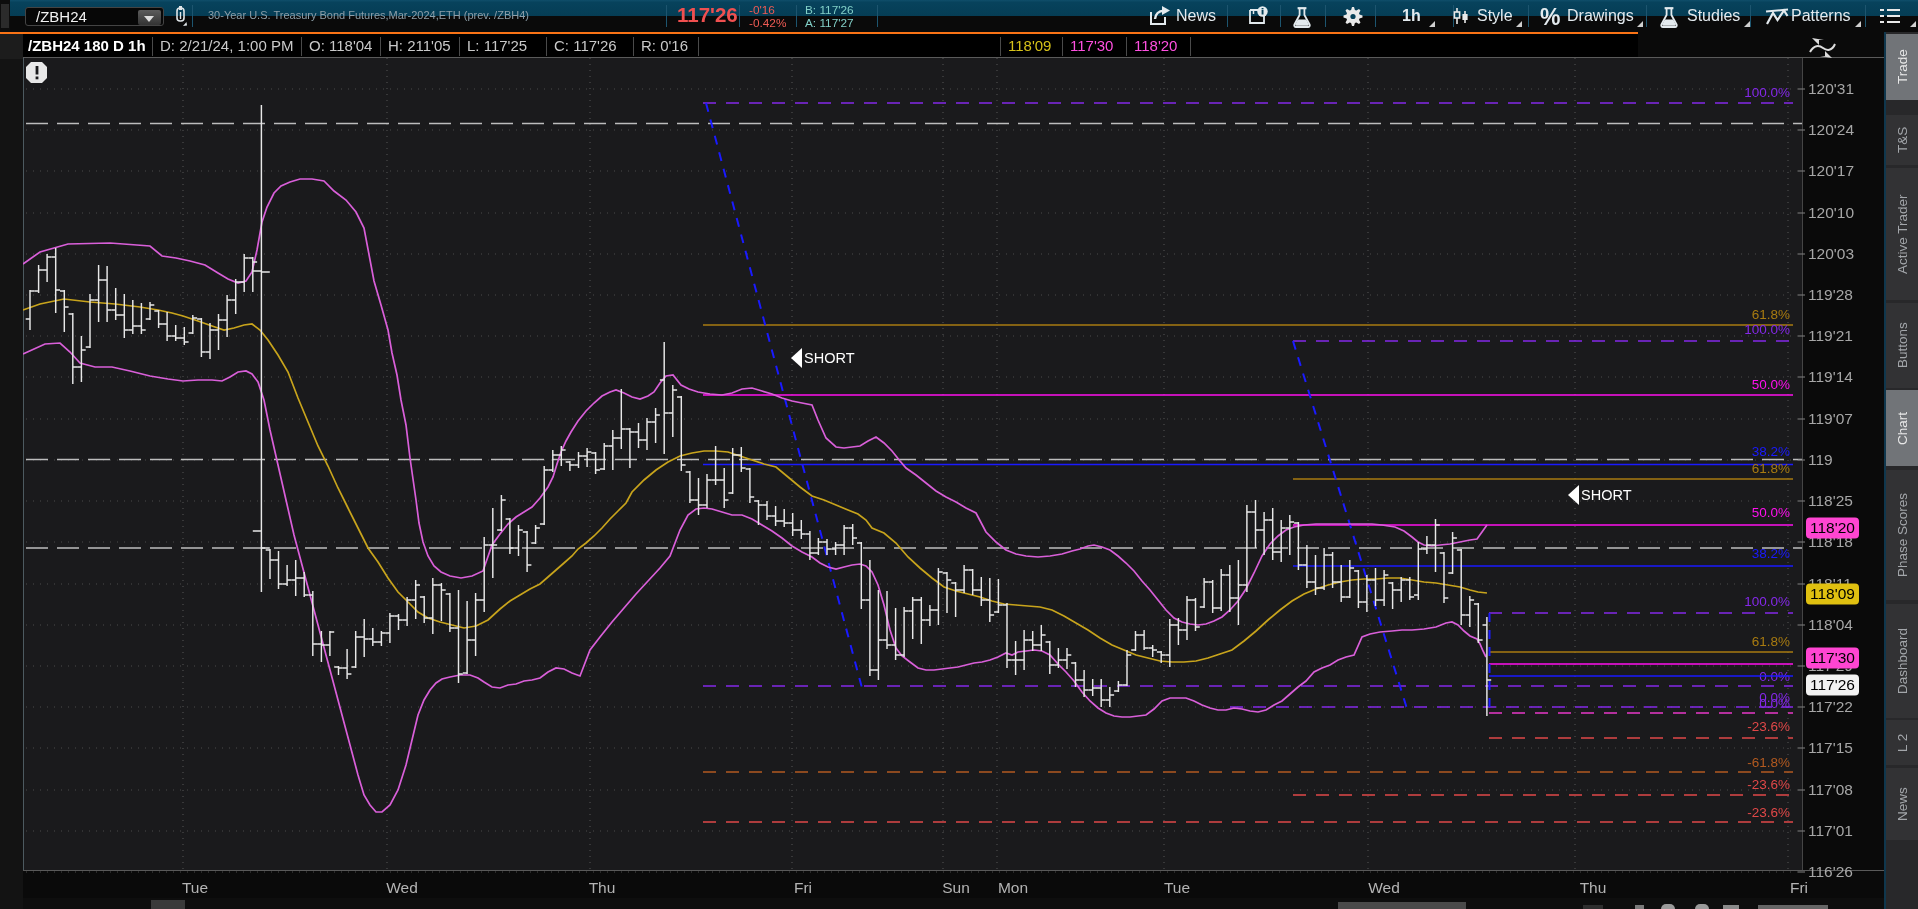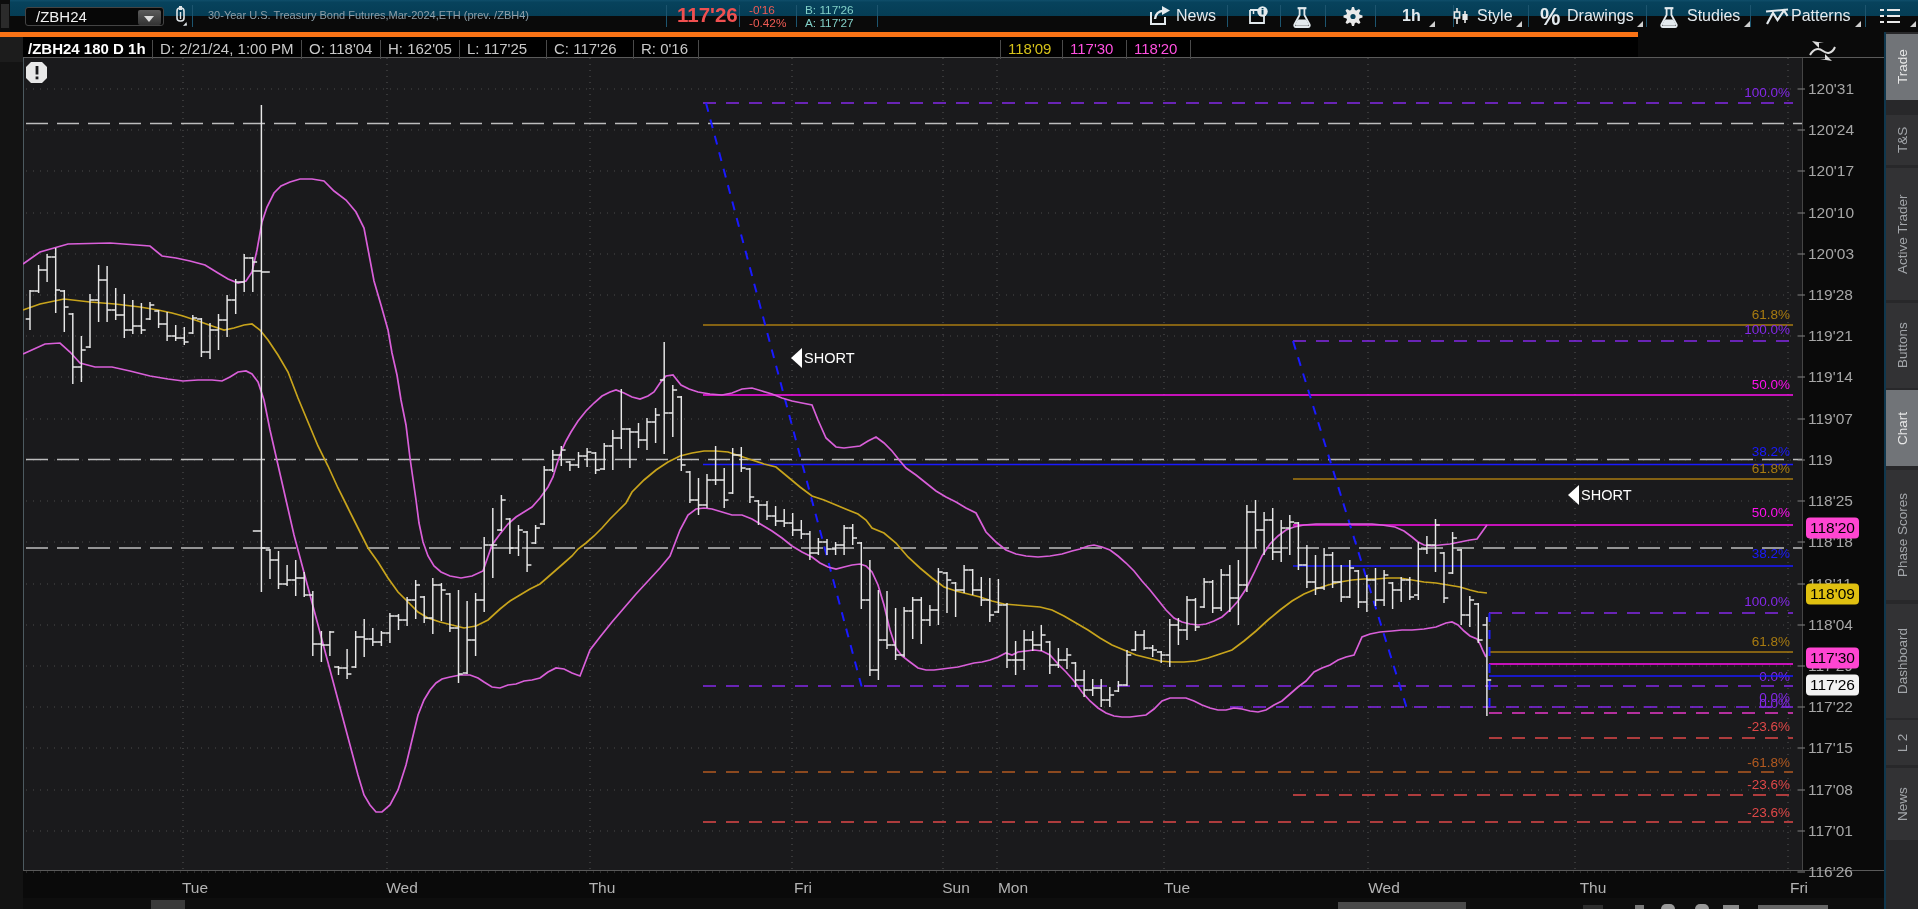--- a/index.html
+++ b/index.html
@@ -1,17 +1,17 @@
 <!DOCTYPE html>
 <html><head><meta charset="utf-8"><title>chart</title><style>
 *{margin:0;padding:0;box-sizing:border-box}
 html,body{width:1918px;height:909px;overflow:hidden;background:#000;font-family:"Liberation Sans",sans-serif}
 #app{position:relative;width:1918px;height:909px;background:#0a0a0a}
 #bar1{position:absolute;left:0;top:0;width:1918px;height:16px;background:linear-gradient(180deg,#0f4e6a 0%,#07425c 15%,#053d55 100%)}
-#bar2{position:absolute;left:0;top:32px;width:1638px;height:25px;background:#000;border-top:5px solid #f97316}
+#bar2{position:absolute;left:0;top:32px;width:1638px;height:25px;background:#000;border-top:2px solid #f97316}
 .cell{position:absolute;top:0;height:25px;line-height:24px;color:#c9c9c9;font-size:15px;white-space:nowrap}
 .cdiv{position:absolute;top:3px;height:19px;width:1px;background:#4a4a4a}
 #symbox{position:absolute;left:25px;top:7px;width:139px;height:19px;background:#070707;border:1px solid #444;border-radius:3px;color:#f2f2f2;font-size:15px;line-height:18px;padding-left:10px}
 #symdd{position:absolute;right:2px;top:2px;width:23px;height:15px;background:linear-gradient(#5c5c5c,#333);border-radius:2px}
 #symdd:after{content:"";position:absolute;left:6px;top:6px;border:5px solid transparent;border-top:6px solid #ddd}
 .m1{position:absolute;top:0;height:32px;line-height:31px;color:#e3eaee;font-size:16px}
 .mdiv{position:absolute;top:5px;height:22px;width:1px;background:#1d556f}
 .corner{position:absolute;width:0;height:0;border-left:6px solid transparent;border-bottom:6px solid #cfcfcf;top:21px}
 #title{position:absolute;left:208px;top:0;height:32px;line-height:31px;color:#8d9fa9;font-size:11px}
 #lastpx{position:absolute;left:677px;top:0;height:32px;line-height:30px;color:#f05050;font-size:20.5px;font-weight:bold}
@@ -262,21 +262,21 @@
       <div class="corner" style="left:1910px"></div>
     </div>
     <div id="bar2">
       <div style="position:absolute;left:0;top:0;width:23px;height:25px;background:#1c1c1c"></div>
       <div class="cell" style="left:28px;color:#fff;font-weight:bold">/ZBH24 180 D 1h</div>
       <div class="cdiv" style="left:152px"></div>
       <div class="cell" style="left:160px">D: 2/21/24, 1:00 PM</div>
       <div class="cdiv" style="left:301px"></div>
       <div class="cell" style="left:309px">O: 118'04</div>
       <div class="cdiv" style="left:380px"></div>
-      <div class="cell" style="left:388px">H: 162'05</div>
+      <div class="cell" style="left:388px">H: 211'05</div>
       <div class="cdiv" style="left:459px"></div>
       <div class="cell" style="left:467px">L: 117'25</div>
       <div class="cdiv" style="left:546px"></div>
       <div class="cell" style="left:554px">C: 117'26</div>
       <div class="cdiv" style="left:633px"></div>
       <div class="cell" style="left:641px">R: 0'16</div>
       <div class="cdiv" style="left:698px"></div>
       <div class="cdiv" style="left:1000px"></div>
       <div class="cell" style="left:1008px;color:#d6c21a">118'09</div>
       <div class="cdiv" style="left:1062px"></div>

